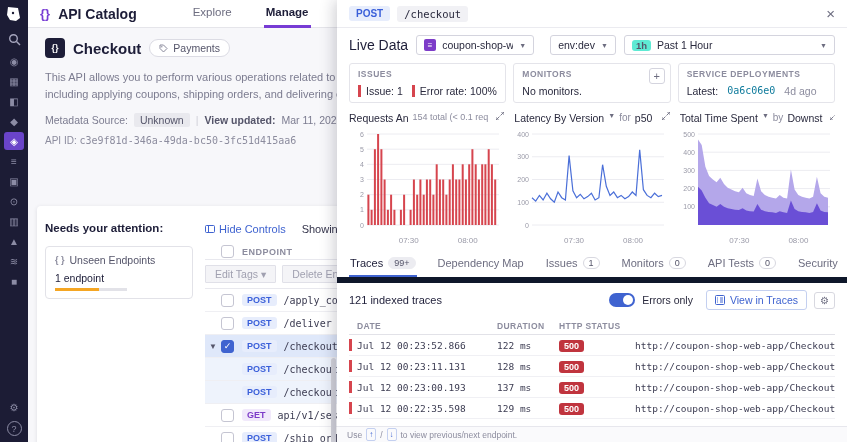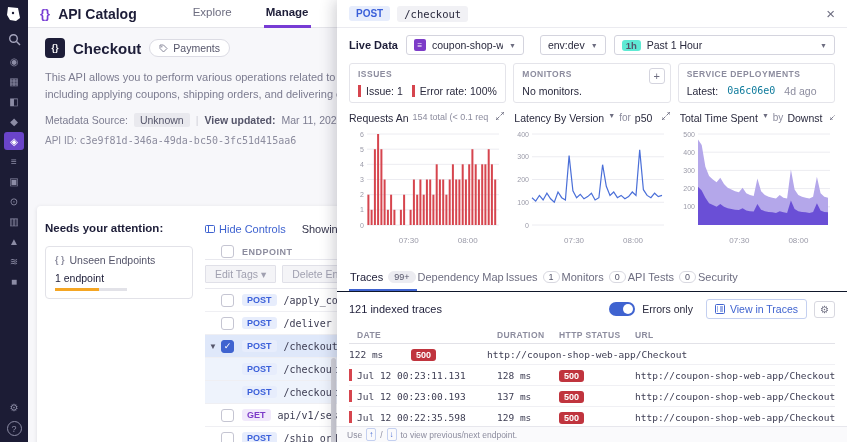--- a/index.html
+++ b/index.html
@@ -71,21 +71,21 @@
 .path{font-family:"DejaVu Sans Mono",monospace;font-size:10px;color:#3c3c52;white-space:nowrap}
 .main-scrollbar{position:absolute;left:303px;top:330px;width:5px;height:104px;background:#d4d4dc;border-radius:3px;cursor:pointer}
 
 
 .panel{position:absolute;left:337px;top:0;bottom:0;width:510px;background:#fff;z-index:40;box-shadow:-3px 0 14px rgba(20,20,40,.2);display:flex;flex-direction:column}
 .p-head{height:28px;flex:none;display:flex;align-items:center;gap:7px;padding:0 12px;border-bottom:1px solid #ebebf0}
 .method.big{font-size:10px;padding:2px 7px;margin:0}
 .p-endpoint{background:#f1f1f5;border-radius:3px;padding:2px 7px;font-size:10.5px;color:#2a2a3e}
 .close{color:#6d6d80;font-size:15px;cursor:pointer;line-height:1}
 .p-controls{display:flex;align-items:center;gap:8px;padding:7px 12px 6px;flex:none}
-.live-label{font-weight:bold;font-size:11px;color:#1d1d38;white-space:nowrap}
+.live-label{font-weight:normal;font-size:14px;color:#1d1d38;white-space:nowrap}
 .sel{display:inline-flex;align-items:center;gap:6px;border:1px solid #d4d4de;border-radius:3px;padding:3px 7px;background:#fff;font-size:10.5px;color:#2a2a3e;cursor:pointer;white-space:nowrap}
 .caret{font-size:7px;color:#6d6d80}
 .svc-ic{width:12px;height:12px;background:#7d3cc8;border-radius:2px;color:#fff;font-size:8px;display:flex;align-items:center;justify-content:center;flex:none}
 .service-sel{width:118px}
 .svc-name{overflow:hidden;white-space:nowrap;flex:1}
 .time-sel{width:224px}
 .time-badge{background:#5eead4;border-radius:3px;padding:0 4px;font-size:9.5px;color:#55556a;font-weight:bold}
 .p-cards{display:flex;gap:7px;padding:2px 12px 7px;flex:none}
 .pcard{flex:1;border:1px solid #e4e4ea;border-radius:3px;padding:5px 8px;position:relative;min-height:38px}
 .pcard-title{font-size:8.5px;font-weight:bold;letter-spacing:.5px;color:#8c8c9e}
@@ -99,21 +99,21 @@
 .chart-head{display:flex;align-items:flex-start;gap:4px;font-size:10.5px;color:#2a2a3e;height:18px;white-space:nowrap;overflow:hidden}
 .cmid{color:#8c8c9e;font-size:10px}
 .cmetric{color:#2a2a3e;cursor:pointer}
 .csub{color:#8c8c9e;font-size:9px;overflow:hidden}
 .ccaret{font-size:7px;color:#6d6d80}
 .ct{cursor:pointer}
 .expand{display:flex;cursor:pointer;flex:none}
 .xlabels{position:relative;height:11px;font-size:8px;color:#9a9aa8}
 .xlabels span:first-child{position:absolute;left:32%}
 .xlabels span:last-child{position:absolute;left:70%}
-.p-tabs{display:flex;padding:0 12px;border-bottom:1px solid #0f172a;flex:none;margin-top:17px}
+.p-tabs{display:flex;gap:20px;padding:0 12px;border-bottom:6px solid #0f172a;flex:none;margin-top:3px}
 .ptab{display:flex;align-items:center;gap:5px;padding:7px 1px 6px;font-size:11px;color:#6d6d80;cursor:pointer;border-bottom:2px solid transparent;white-space:nowrap}
 .ptab.active{color:#1d1d38;border-bottom-color:#3f63d0}
 .tbadge{background:#fff;border:1px solid #d8d8e0;border-radius:8px;padding:0 5px;font-size:9px;color:#55556a}
 .ptab.active .tbadge{background:#ececf1;border-color:#ececf1}
 .p-trace-controls{display:flex;align-items:center;padding:7px 12px;flex:none;gap:7px}
 .trace-count{font-size:11px;color:#1d1d38}
 .toggle{width:26px;height:14px;border-radius:8px;background:#3f63d0;position:relative;cursor:pointer;flex:none}
 .toggle .knob{position:absolute;right:2px;top:2px;width:10px;height:10px;border-radius:50%;background:#fff}
 .toggle-label{font-size:10.5px;color:#2a2a3e}
 .vt-btn{display:inline-flex;align-items:center;gap:5px;border:1px solid #c4d0f0;border-radius:3px;background:#fff;color:#3f63d0;font-size:10.5px;padding:3px 8px;font-family:inherit;cursor:pointer;margin-left:6px}
@@ -511,24 +511,27 @@
       <span>View in Traces</span>
     </button>
     <button class="gear-btn">⚙</button>
   </div>
 
   <div class="trace-table">
     <div class="thead">
         <span class="hc hc0">DATE</span>
         <span class="hc hc1">DURATION</span>
         <span class="hc hc2">HTTP STATUS</span>
-        <span class="hc hc3">URL</span>
       </div>
     <div>
         <div class="trow">
+          <span class="c-date">
+            <i class="errbar"></i>
+            <span class="mono">Jul 12 00:23:52.866</span>
+          </span>
           <span class="c-dur mono">122 ms</span>
           <span class="c-status"><span class="sbadge">500</span></span>
           <span class="c-url mono">http://coupon-shop-web-app/Checkout</span>
         </div>
         <div class="trow">
           <span class="c-date">
             <i class="errbar"></i>
             <span class="mono">Jul 12 00:23:11.131</span>
           </span>
           <span class="c-dur mono">128 ms</span>

